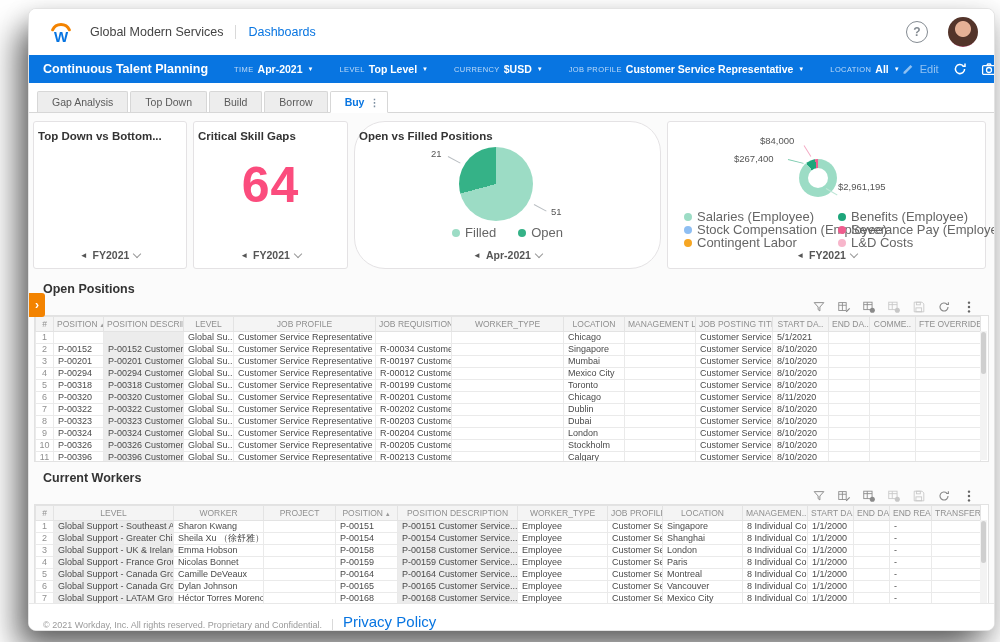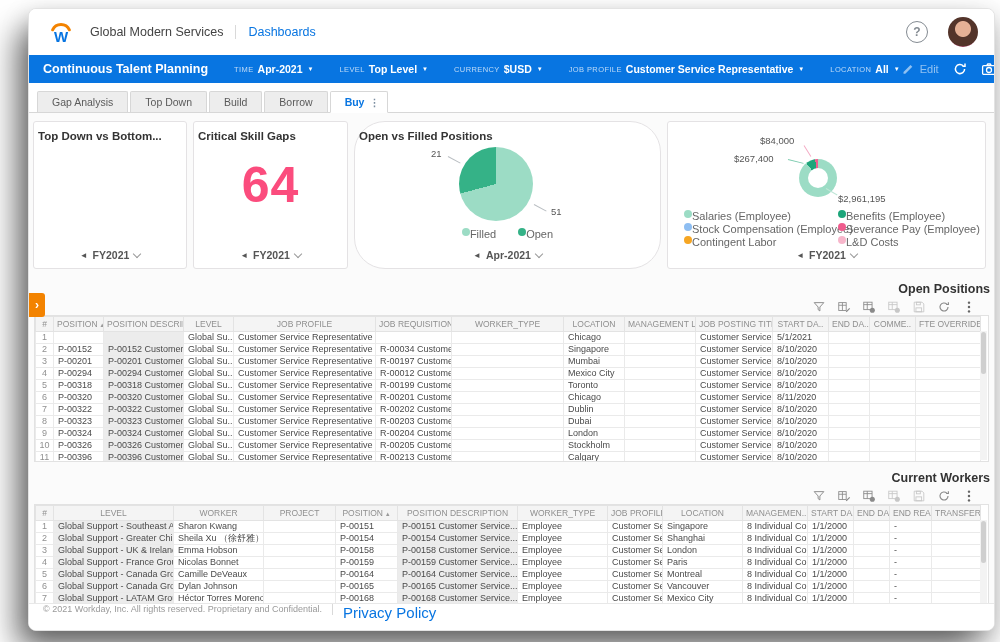--- a/index.html
+++ b/index.html
@@ -47,46 +47,46 @@
   .card-footer{position:absolute;bottom:7px;left:0;right:0;display:flex;align-items:center;
     justify-content:center;gap:5px;font-size:10.5px;color:#555;font-weight:bold;cursor:pointer;}
   .drill{font-size:8px;color:#555;}
   .chev{width:5px;height:5px;border-left:1.5px solid #999;border-bottom:1.5px solid #999;
     transform:rotate(-45deg);margin-top:-3px;}
   .pie{position:absolute;border-radius:50%;}
   .hole{position:absolute;background:#fff;border-radius:50%;}
   .callout{position:absolute;font-size:9.5px;color:#555;white-space:nowrap;}
   .cline{position:absolute;height:1px;transform-origin:left center;}
   .legend-row{position:absolute;left:0;right:0;display:flex;justify-content:center;gap:22px;}
-  .litem{display:flex;font-size:11px;color:#666;white-space:nowrap;}
+  .litem{display:flex;align-items:center;gap:5px;font-size:13px;color:#666;white-space:nowrap;}
   .ldot{width:8px;height:8px;border-radius:50%;flex:none;}
   .legend-grid{position:absolute;left:16px;right:6px;display:grid;grid-template-columns:150px 1fr;
     grid-auto-rows:13px;column-gap:4px;}
   
-  .section-title{font-size:12.5px;font-weight:bold;color:#333;margin:13px 0 0 10px;height:16px;text-align:right;}
+  .section-title{font-size:12.5px;font-weight:bold;color:#333;margin:13px 0 0 10px;height:16px;}
   .toolbar{height:17px;display:flex;align-items:center;justify-content:flex-end;gap:11px;padding-right:14px;}
   .ticon{width:14px;height:14px;display:block;cursor:pointer;}
   .panel{background:#fff;border:1px solid #e2e2e2;position:relative;overflow:hidden;margin:0 1px;}
   .p-op{height:145px;}
   .p-cw{height:118px;}
   table{border-collapse:collapse;table-layout:fixed;font-size:9px;color:#4a4a4a;width:calc(100% - 9px);}
   th{background:#f4f4f4;color:#8f8f8f;font-weight:normal;font-size:8.5px;height:14px;
     border:1px solid #e3e3e3;padding:0 3px;white-space:nowrap;overflow:hidden;text-align:center;cursor:pointer;}
   td{height:11px;line-height:11px;border:1px solid #eaeaea;padding:0 4px;white-space:nowrap;overflow:hidden;}
   td.cnum{color:#909090;text-align:center;padding:0 1px;}
   td.gray{background:#ececec;}
   .sortarrow{font-size:6px;color:#9a9a9a;}
   .vscroll{position:absolute;top:15px;bottom:1px;right:1px;width:7px;background:#f3f3f3;}
   .vthumb{position:absolute;top:1px;left:1px;right:1px;height:42px;background:#cfcfcf;border-radius:3px;}
   .expand-tab{position:absolute;left:0;top:284px;width:16px;height:24px;background:#f38300;
     border-radius:0 3px 3px 0;color:#fff;font-size:12px;font-weight:bold;display:flex;align-items:center;
     justify-content:center;cursor:pointer;z-index:20;}
   
   .footerbar{position:absolute;left:0;right:0;bottom:0;height:26px;background:#fff;border-top:1px solid #e8e8e8;
-    display:flex;align-items:flex-start;padding:0 14px;z-index:15;margin-top:40px;}
+    display:flex;align-items:flex-end;padding:0 14px;z-index:15;margin-top:40px;}
   .fcopy{font-size:9px;color:#9a9a9a;}
   .fdiv{width:1px;height:11px;background:#d9d9d9;margin:0 10px;}
   .fpriv{font-size:15px;color:#0875e1;cursor:pointer;text-decoration:none;}
 </style>
 </head>
 <body>
 
 <div class="window">
 
   <div class="topbar">
@@ -207,21 +207,21 @@
         </div>
       </div>
 
       <div class="card c4">
         <div class="pie" id="donut" style="left: 131px; top: 37px; width: 38px; height: 38px; background: conic-gradient(rgb(156, 220, 197) 0%, rgb(156, 220, 197) 89.392%, rgb(29, 165, 122) 89.392%, rgb(29, 165, 122) 97.4642%, rgb(239, 93, 142) 97.4642%, rgb(239, 93, 142) 100%);"></div>
         <div class="hole" style="left:140px;top:46px;width:20px;height:20px;"></div>
         <div class="callout" style="left:92px;top:13px;">$84,000</div>
         <div class="cline" style="left:136px;top:23px;width:13px;background:#f3a9c3;transform:rotate(58deg);"></div>
         <div class="callout" style="left:66px;top:31px;">$267,400</div>
         <div class="cline" style="left:120px;top:37px;width:16px;background:#7fccb0;transform:rotate(14deg);"></div>
-        <div class="callout" style="left:170px;top:71px;">$2,961,195</div>
+        <div class="callout" style="left:170px;top:59px;">$2,961,195</div>
         <div class="cline" style="left:158px;top:66px;width:13px;background:#bfe6d7;transform:rotate(30deg);"></div>
         <div class="legend-grid" id="donut-legend" style="top:88px;">
             <div class="litem">
               <span class="ldot" style="background: rgb(156, 220, 197);"></span>
               <span>Salaries (Employee)</span>
             </div>
             <div class="litem">
               <span class="ldot" style="background: rgb(29, 165, 122);"></span>
               <span>Benefits (Employee)</span>
             </div>

